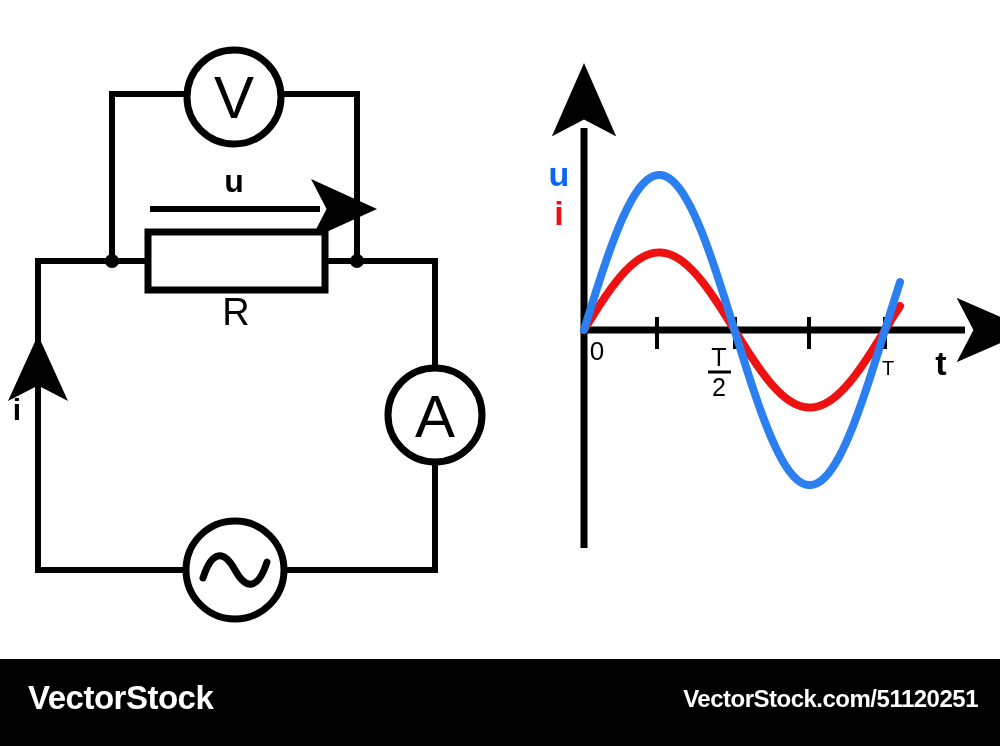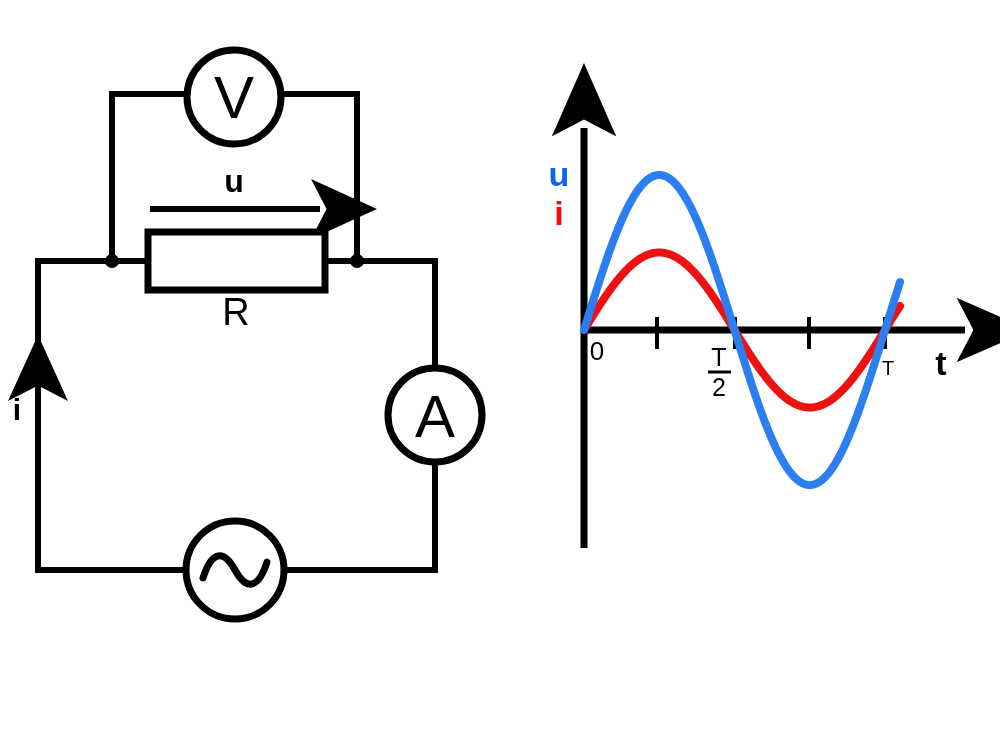--- a/index.html
+++ b/index.html
@@ -126,14 +126,18 @@
       <g>
         <text x="719" y="366" text-anchor="middle" font-family="Liberation Sans, sans-serif" font-size="25" fill="#000">T</text>
         <line x1="708" y1="372" x2="731" y2="372" stroke="#000" stroke-width="3"></line>
         <text x="719" y="396" text-anchor="middle" font-family="Liberation Sans, sans-serif" font-size="25" fill="#000">2</text>
       </g>
 
       <text x="888" y="375" text-anchor="middle" font-family="Liberation Sans, sans-serif" font-size="20" fill="#000">T</text>
     </g>
   </svg>
 
+  <div class="footer">
+    <div class="footer-brand">VectorStock</div>
+    <div class="footer-url">VectorStock.com/51120251</div>
+  </div>
 
 </div>
 
 </body></html>

